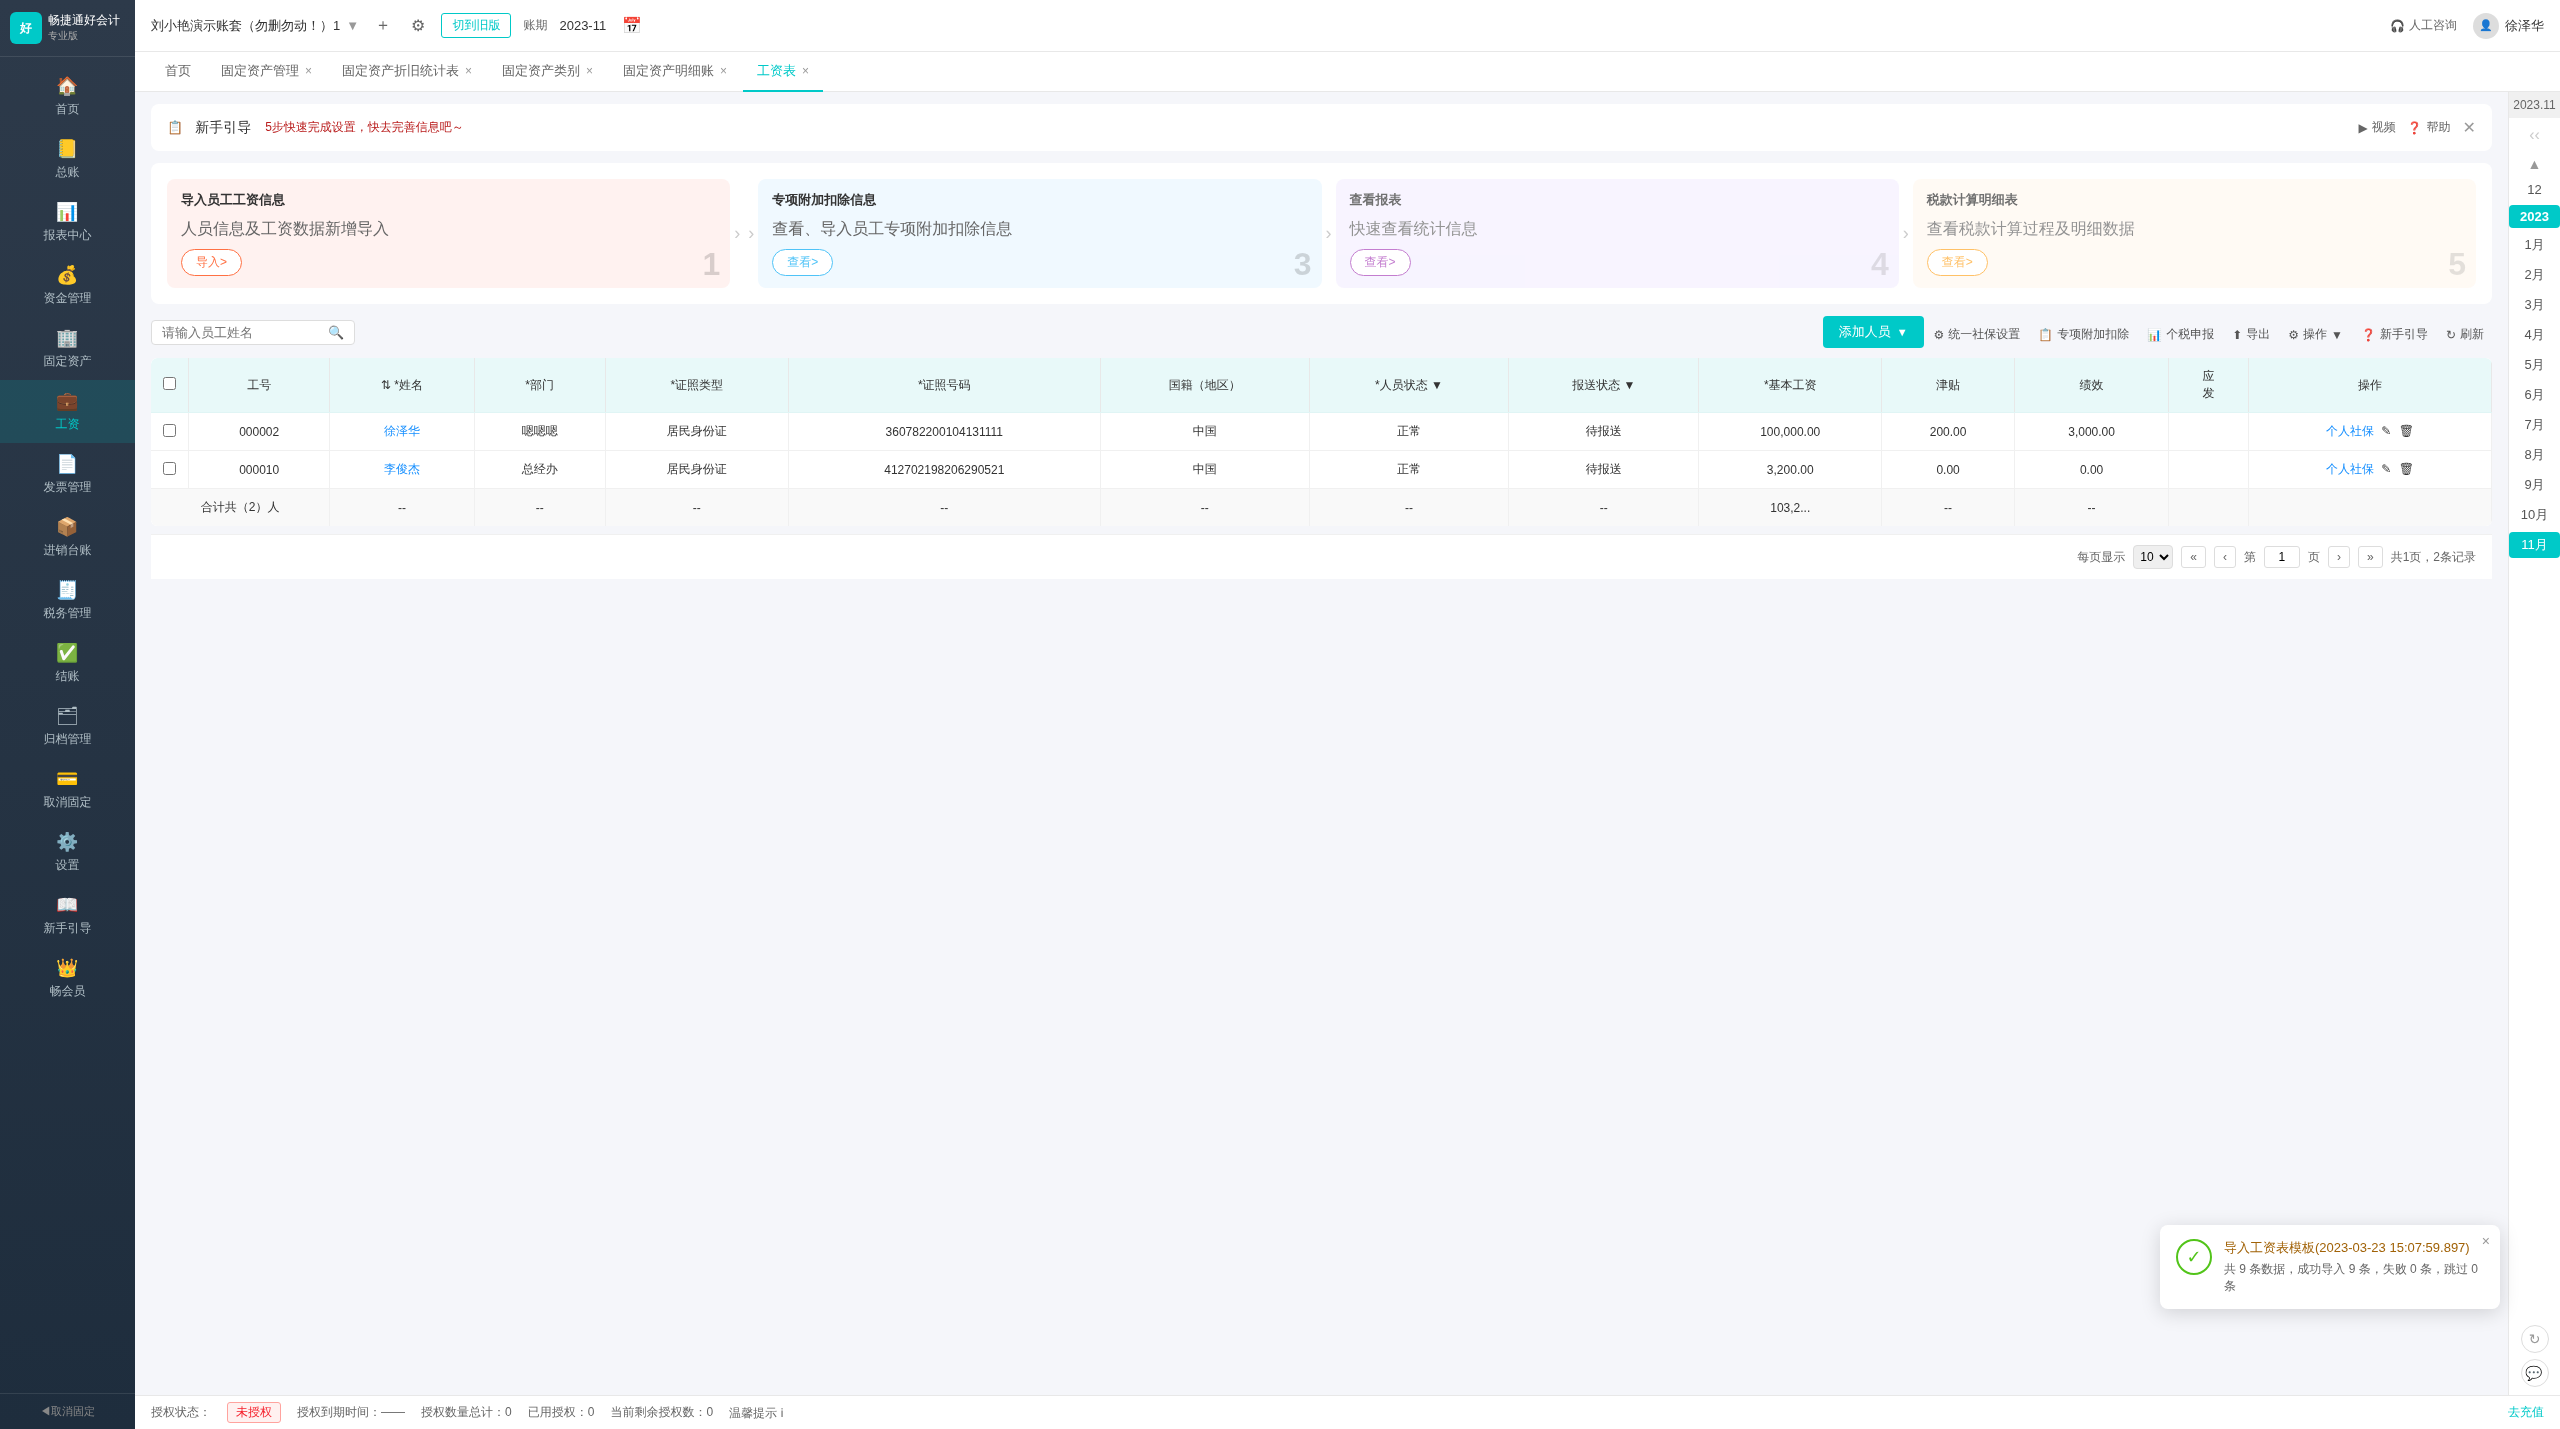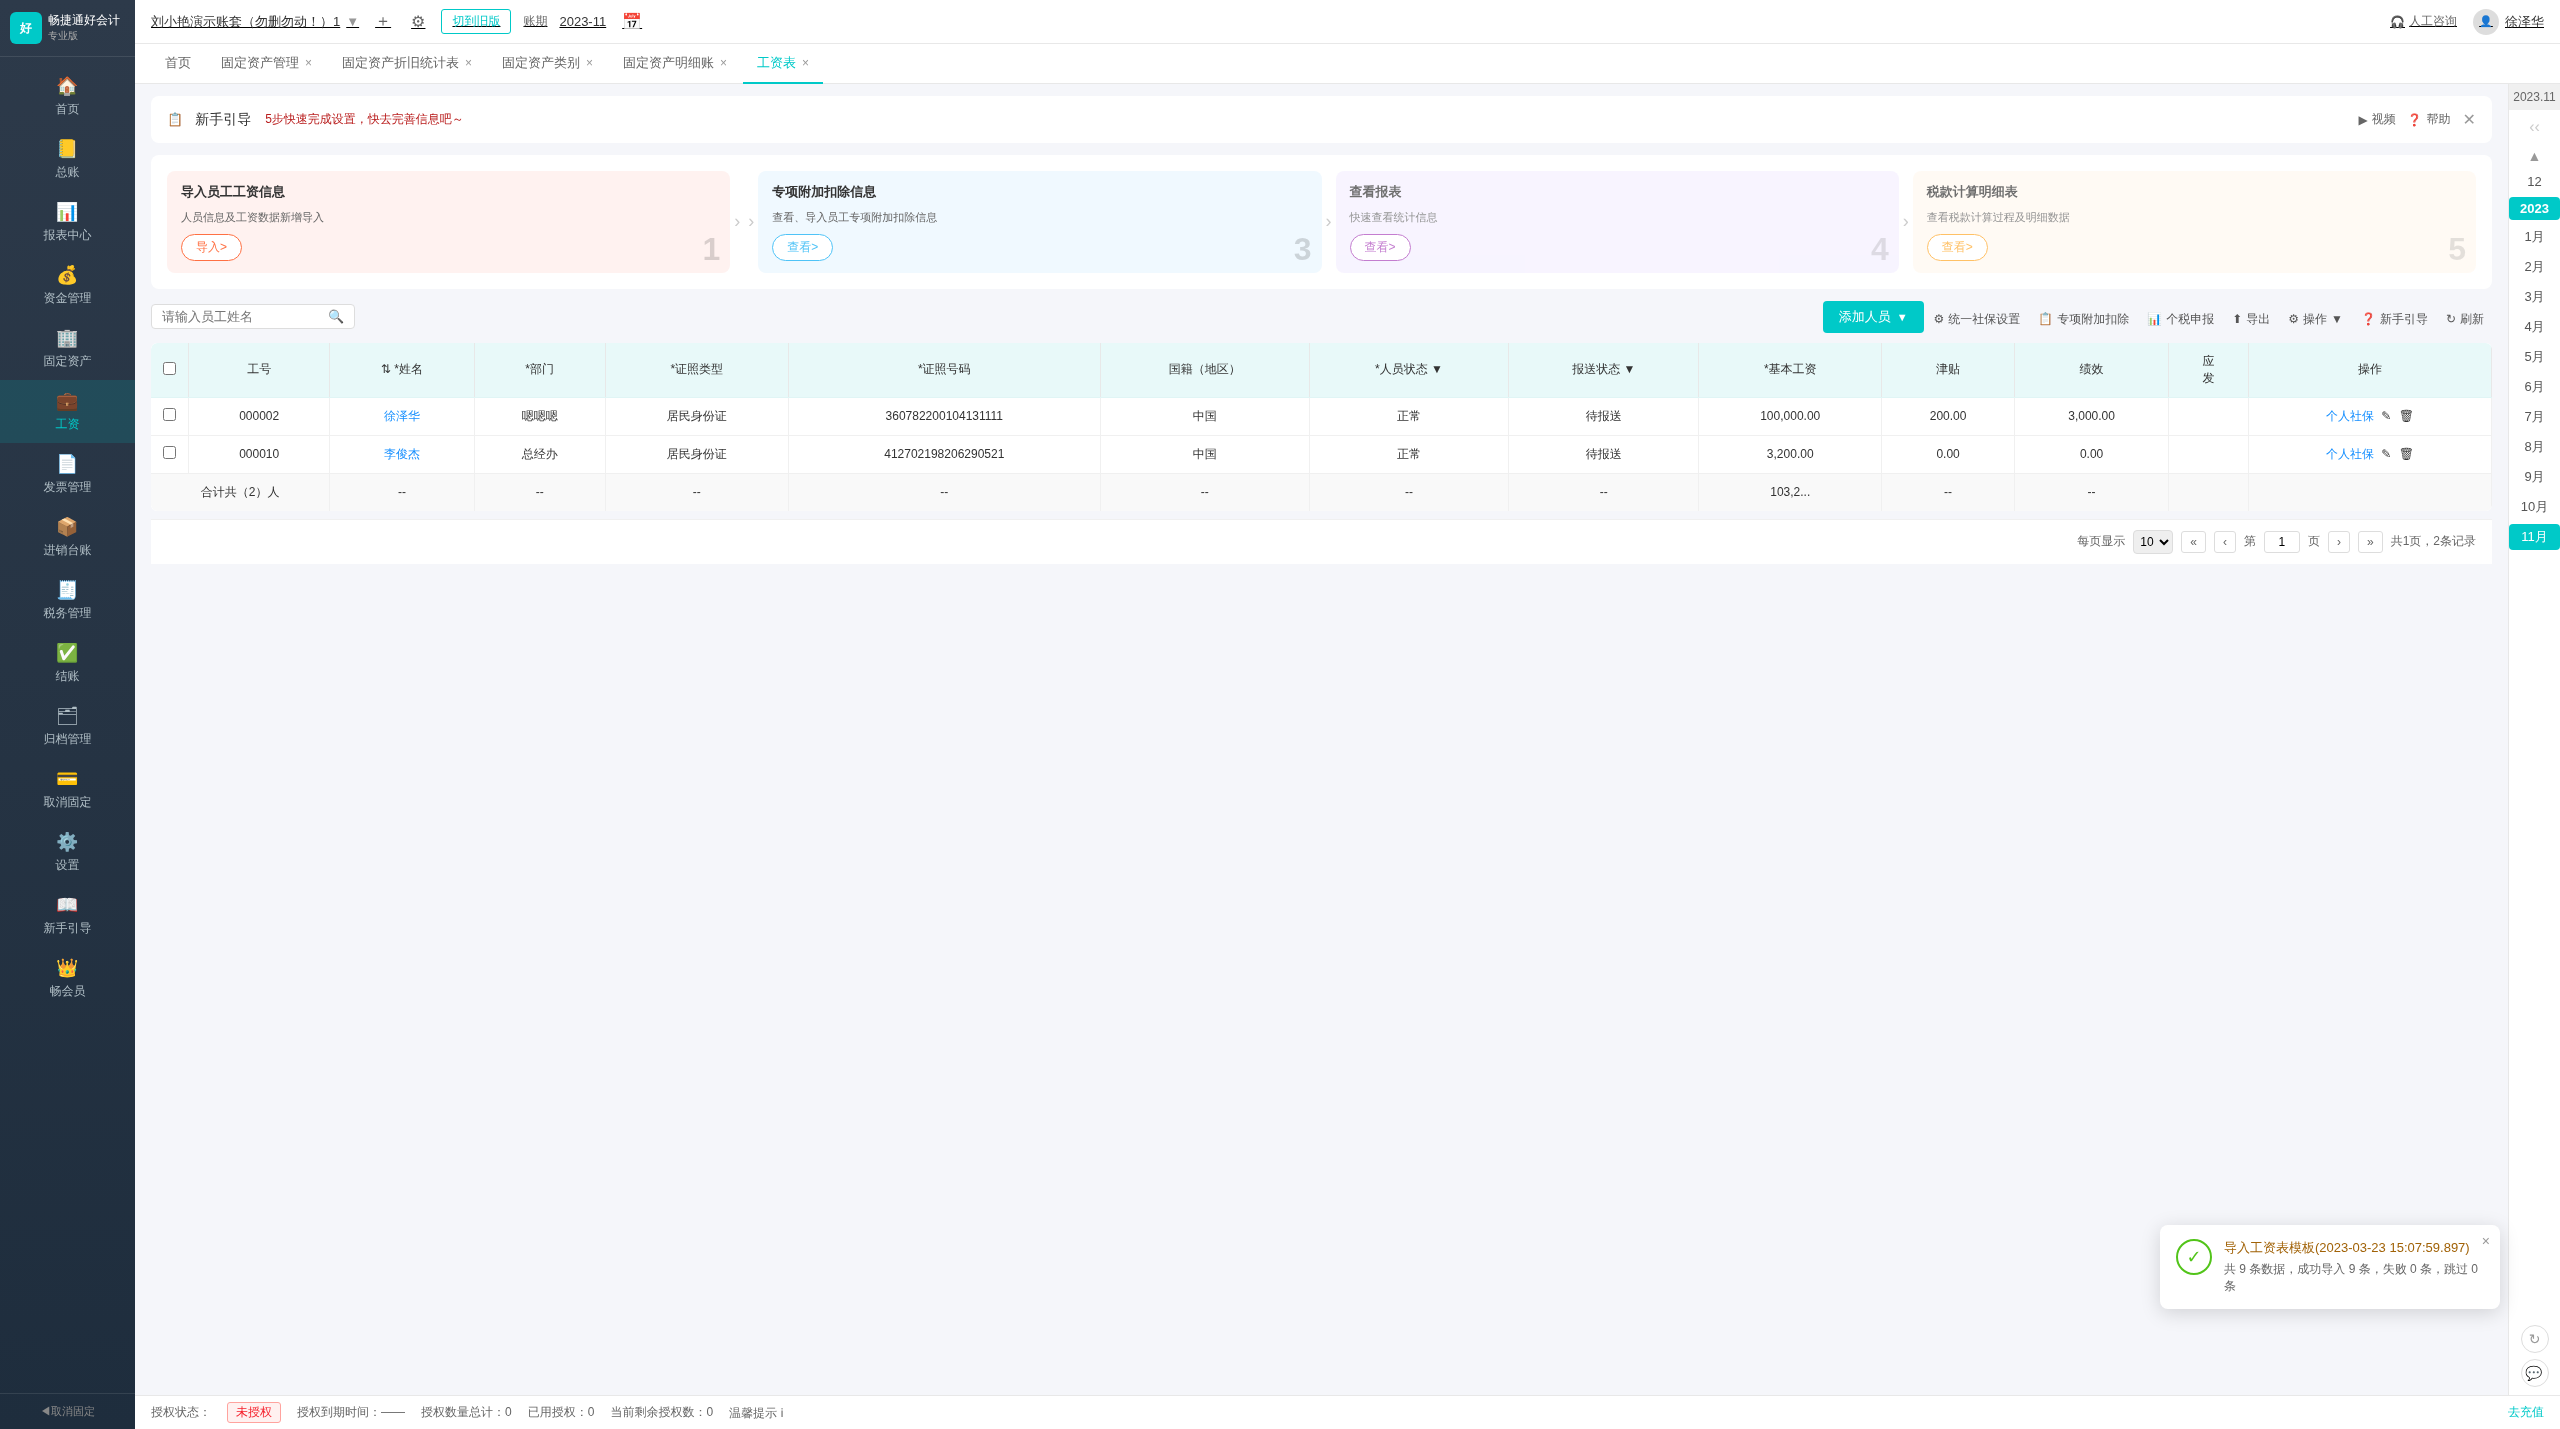--- a/index.html
+++ b/index.html
@@ -47,24 +47,23 @@
     }
 
     
     .main-area { flex: 1; display: flex; flex-direction: column; overflow: hidden; }
 
     
     .topbar {
       background: white;
       border-bottom: 1px solid #e8e8e8;
       padding: 0 16px;
-      height: 44px;
+      height: 52px;
       display: flex; align-items: center; gap: 12px;
       flex-shrink: 0;
-      text-decoration: underline;
     }
     .account-selector {
       display: flex; align-items: center; gap: 6px;
       font-size: 13px; color: #333; cursor: pointer;
     }
     .account-selector .arrow { color: #999; }
     .topbar-btn {
       background: none; border: none; cursor: pointer;
       color: #666; font-size: 16px; padding: 4px;
     }
@@ -129,21 +128,21 @@
     .step-2 { background: #f0fff9; }
     .step-3 { background: #f0f9ff; }
     .step-4 { background: #f5f0ff; }
     .step-5 { background: #fff8f0; }
     .step-arrow {
       display: flex; align-items: center; color: #ccc; font-size: 18px;
       padding: 0 4px;
     }
     .step-num { font-size: 32px; font-weight: bold; opacity: 0.15; position: absolute; right: 10px; bottom: 5px; }
     .step-title { font-size: 13px; font-weight: 600; color: #333; }
-    .step-desc { font-size: 11px; color: #666; line-height: 1.5; }
+    .step-desc { font-size: 16px; color: #666; line-height: 1.5; }
     .step-btn {
       display: inline-block; padding: 4px 14px; border-radius: 20px;
       font-size: 12px; cursor: pointer; border: none;
       margin-top: auto; align-self: flex-start;
     }
     .step-btn-orange { background: white; border: 1px solid #ff7043; color: #ff7043; }
     .step-btn-green { background: white; border: 1px solid #00c9a7; color: #00c9a7; }
     .step-btn-blue { background: white; border: 1px solid #4fc3f7; color: #4fc3f7; }
     .step-btn-purple { background: white; border: 1px solid #ab47bc; color: #ab47bc; }
     .step-btn-amber { background: white; border: 1px solid #ffa726; color: #ffa726; }

